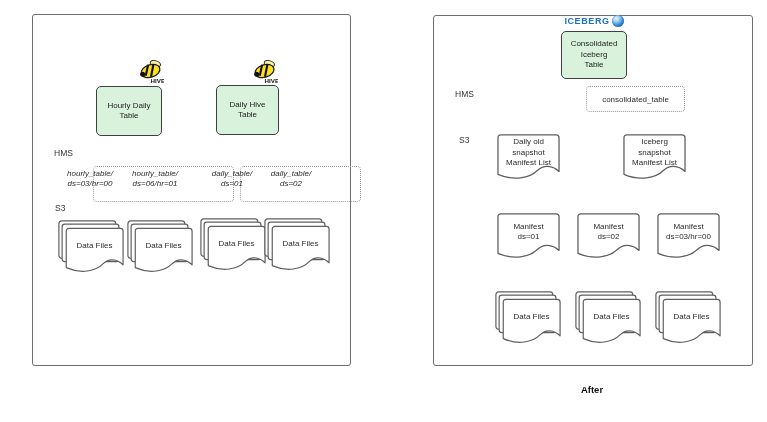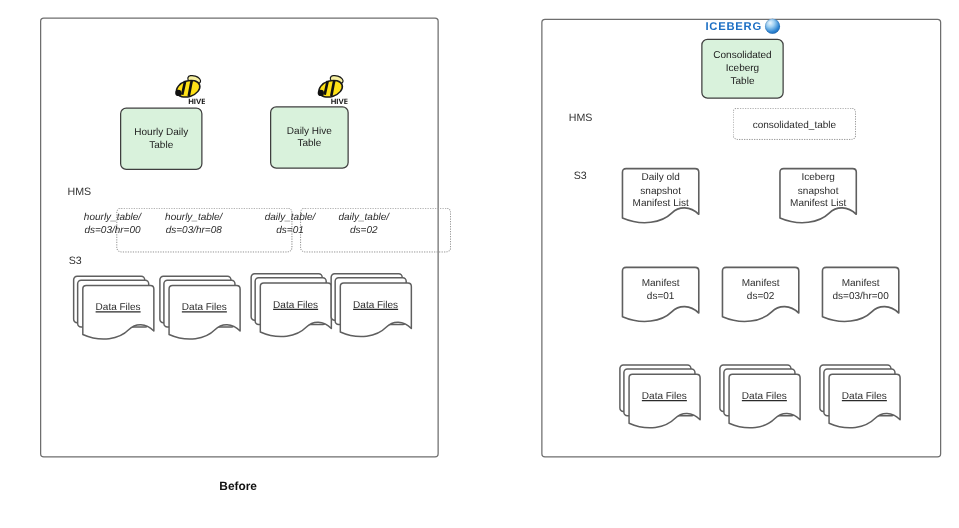--- a/index.html
+++ b/index.html
@@ -12,21 +12,21 @@
              border-radius:5px;display:flex;flex-direction:column;align-items:center;
              justify-content:center;font-size:8px;line-height:1.3;text-align:center;color:#222;}
   .dotted-box{position:absolute;border:1.2px dotted #9a9a9a;border-radius:4px;background:transparent;margin-left:41px;}
   .small-label{position:absolute;font-size:8.5px;color:#333;text-align:right;}
   .part-label{position:absolute;font-size:8px;line-height:1.2;text-align:center;color:#2b2b2b;font-style:italic;}
   .doc{position:absolute;}
   .doc > svg{position:absolute;left:0;top:0;width:100%;height:100%;overflow:visible;}
   .doc .txt{position:absolute;left:0;right:0;top:0;bottom:10px;display:flex;flex-direction:column;
             align-items:center;justify-content:center;font-size:8px;line-height:1.3;
             text-align:center;color:#2b2b2b;}
-  .stack .txt{bottom:10px;padding-left:7px;padding-top:7px;text-decoration:underline;}
+  .stack .txt{bottom:10px;padding-left:7px;padding-top:7px;}
   .logo-row{position:absolute;display:flex;align-items:center;justify-content:center;gap:2px;}
   .logo-text{font-size:9px;font-weight:bold;letter-spacing:0.6px;color:var(--iceberg-blue,#1c6fc4);}
   .ice-ball{width:12px;height:12px;border-radius:50%;
             background:radial-gradient(circle at 35% 28%, #eaf6ff 0%, #9fd0f2 28%, #3187d3 62%, #0f57a5 100%);
             box-shadow:inset 0 0 1px #0b4a8f;}
   .entry-box{position:absolute;display:flex;align-items:center;justify-content:center;
              font-size:8px;color:#2b2b2b;}
 </style>
 </head>
 <body>
@@ -100,21 +100,21 @@
 
   <div class="dotted-box" style="left:52px;top:166px;width:139px;height:34px;"></div>
   <div class="dotted-box" style="left:199px;top:166px;width:119px;height:34px;"></div>
 
   <div class="part-label" style="left:50px;top:169px;width:80px;">
     <div>hourly_table/</div>
       <div>ds=03/hr=00</div>
   </div>
   <div class="part-label" style="left:115px;top:169px;width:80px;">
     <div>hourly_table/</div>
-      <div>ds=03/hr=08</div>
+      <div>ds=06/hr=01</div>
   </div>
   <div class="part-label" style="left:192px;top:169px;width:80px;">
     <div>daily_table/</div>
       <div>ds=01</div>
   </div>
   <div class="part-label" style="left:251px;top:169px;width:80px;">
     <div>daily_table/</div>
       <div>ds=02</div>
   </div>
 
@@ -152,21 +152,20 @@
     <svg viewBox="0 0 72 60" preserveAspectRatio="none">
       <g fill="#fff" stroke="#5f5f5f" stroke-width="1.3" stroke-linejoin="round">
         <rect x="1" y="1" width="62" height="40" rx="3"></rect>
         <rect x="4.5" y="4.5" width="62" height="40" rx="3"></rect>
         <path transform="translate(8,8)" d="M4,1 L60,1 Q63,1 63,4 L63,40 C56,33 47,33 41,39 C33,47 17,50 1,43 L1,4 Q1,1 4,1 Z"></path>
       </g>
     </svg>
     <div class="txt">Data Files</div>
   </div>
 
-  <div class="caption" style="left:32px;top:384px;width:317px;">Before</div>
 
   <div class="panel" style="left:433px;top:15px;width:318px;height:349px;"></div>
 
   <div class="logo-row" style="left:558px;top:14px;width:72px;height:14px;">
     <span class="logo-text">ICEBERG</span>
     <span class="ice-ball"></span>
   </div>
 
   <div class="green-box" style="left:561px;top:31px;width:64px;height:46px;">
     <div>Consolidated</div>
@@ -254,14 +253,15 @@
     <svg viewBox="0 0 72 60" preserveAspectRatio="none">
       <g fill="#fff" stroke="#5f5f5f" stroke-width="1.3" stroke-linejoin="round">
         <rect x="1" y="1" width="62" height="40" rx="3"></rect>
         <rect x="4.5" y="4.5" width="62" height="40" rx="3"></rect>
         <path transform="translate(8,8)" d="M4,1 L60,1 Q63,1 63,4 L63,40 C56,33 47,33 41,39 C33,47 17,50 1,43 L1,4 Q1,1 4,1 Z"></path>
       </g>
     </svg>
     <div class="txt">Data Files</div>
   </div>
 
+  <div class="caption" style="left:433px;top:384px;width:318px;">After</div>
 
 </div>
 
 </body></html>

